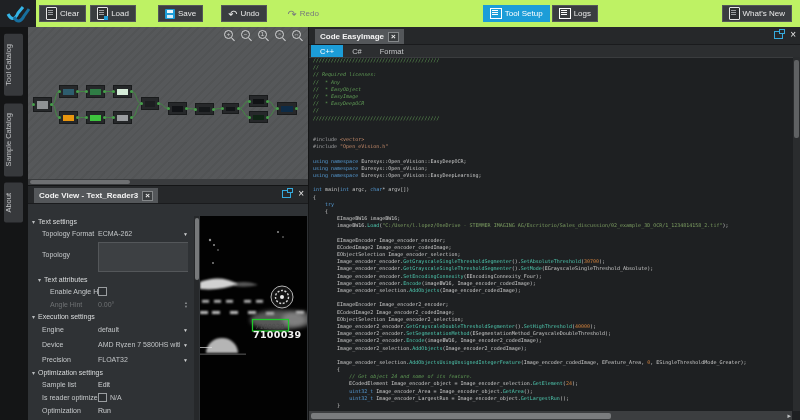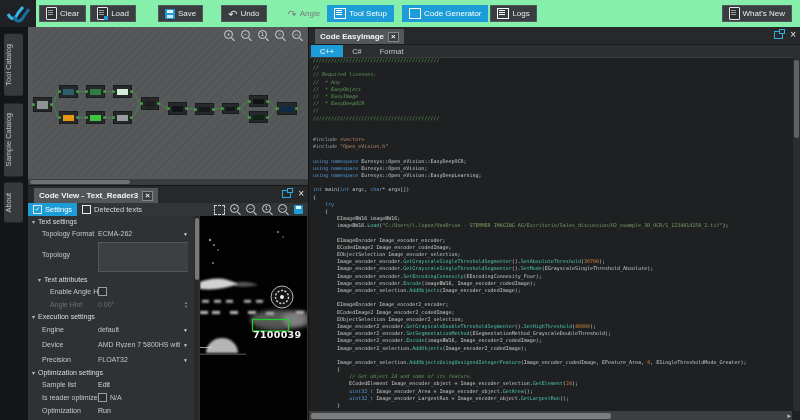--- a/index.html
+++ b/index.html
@@ -1,19 +1,19 @@
 <!DOCTYPE html>
 <html><head>
 <meta charset="utf-8">
 <style>
   html,body{margin:0;padding:0;background:#101112;}
   #app{position:relative;width:800px;height:420px;background:#1b1d1f;overflow:hidden;
        font-family:"Liberation Sans",sans-serif;color:#d8d8d8;-webkit-font-smoothing:antialiased;}
   
-  #topbar{position:absolute;left:0;top:0;width:800px;height:27px;background:#86efac;
+  #topbar{position:absolute;left:0;top:0;width:800px;height:27px;background:#bef264;
           border-bottom:1px solid #141516;display:flex;align-items:center;}
   #logo{width:36px;height:27px;flex:0 0 auto;display:flex;align-items:center;justify-content:center;background:#1f2124;}
   .tbtn{height:17px;display:inline-flex;align-items:center;gap:3px;padding:0 6px;background:#3a3d40;
         border:1px solid #54575a;color:#e8e8e8;font-size:8px;cursor:pointer;white-space:nowrap;}
   .tbtn.blue{background:#1c9dd8;border-color:#1c9dd8;color:#fff;}
   .tbtn.ghost{background:transparent;border-color:transparent;}
   .tbtn.disabled{color:#76797c;}
   .uglyph{font-size:11px;line-height:10px;}
   .icon-doc{width:9px;height:11px;border:1px solid #e6e6e6;border-radius:1px;position:relative;background:#2c2e30;}
   .icon-doc::after{content:"";position:absolute;left:1px;top:2px;width:5px;height:1px;background:#9a9da0;box-shadow:0 2px 0 #9a9da0,0 4px 0 #9a9da0;}
@@ -130,29 +130,25 @@
     <button class="tbtn" style="margin-left:22px">
       <span class="icon-disk"></span>
       <span>Save</span>
     </button>
     <button class="tbtn" style="margin-left:18px">
       <span class="uglyph">↶</span>
       <span>Undo</span>
     </button>
     <button class="tbtn ghost disabled" style="margin-left:14px">
       <span class="uglyph">↷</span>
-      <span>Angle</span>
-    </button>
-    <button class="tbtn blue" style="">
+      <span>Redo</span>
+    </button>
+    <button class="tbtn blue" style="margin-left:157px">
       <span class="icon-list" style="border-color:#fff"></span>
       <span>Tool Setup</span>
-    </button>
-    <button class="tbtn blue" style="margin-left:8px">
-      <span class="icon-frame"></span>
-      <span>Code Generator</span>
     </button>
     <button class="tbtn" style="margin-left:2px">
       <span class="icon-list"></span>
       <span>Logs</span>
     </button>
     <button class="tbtn" style="margin-left:auto;margin-right:8px">
       <span class="icon-doc"></span>
       <span>What's New</span>
     </button>
   </header>
@@ -248,46 +244,20 @@
   <section id="setup">
     <div class="tabbar">
       <div class="ptab">
         <span>Code View - Text_Reader3</span>
         <span class="tclose">×</span>
       </div>
       <div class="winctl">
         <span class="popout"></span>
         <span class="xbig">×</span>
       </div>
-    </div>
-    <div id="viewbar">
-      <div class="vtab active">
-        <span class="cb checked">✓</span>
-        <span>Settings</span>
-      </div>
-      <div class="vtab">
-        <span class="cb"></span>
-        <span>Detected texts</span>
-      </div>
-      <div id="preview-icons">
-          <span class="dashbox"></span>
-          <span class="mag">
-            <i>+</i>
-          </span>
-          <span class="mag">
-            <i>−</i>
-          </span>
-          <span class="mag">
-            <i>1</i>
-          </span>
-          <span class="mag">
-            <i>↔</i>
-          </span>
-          <span class="minidisk"></span>
-        </div>
     </div>
     <div id="form">
         <div class="frow section">
           <span class="tri">▾</span>
           <span>Text settings</span>
         </div>
         <div class="frow dropdown">
           <span class="flab">Topology Format</span>
           <span class="fval">
             <span class="vtext">ECMA-262</span>

